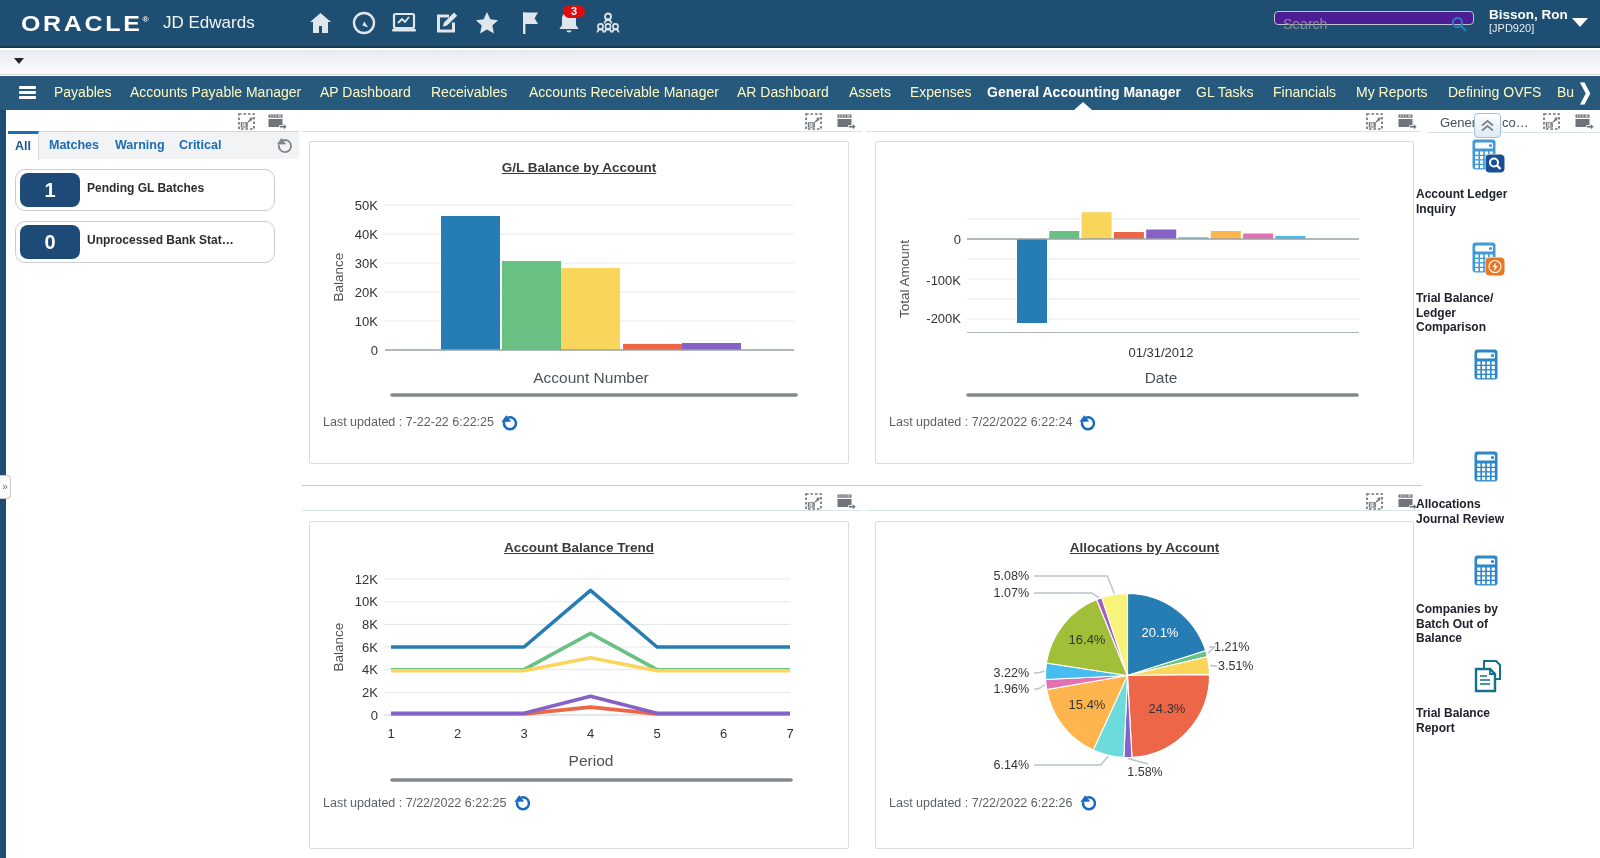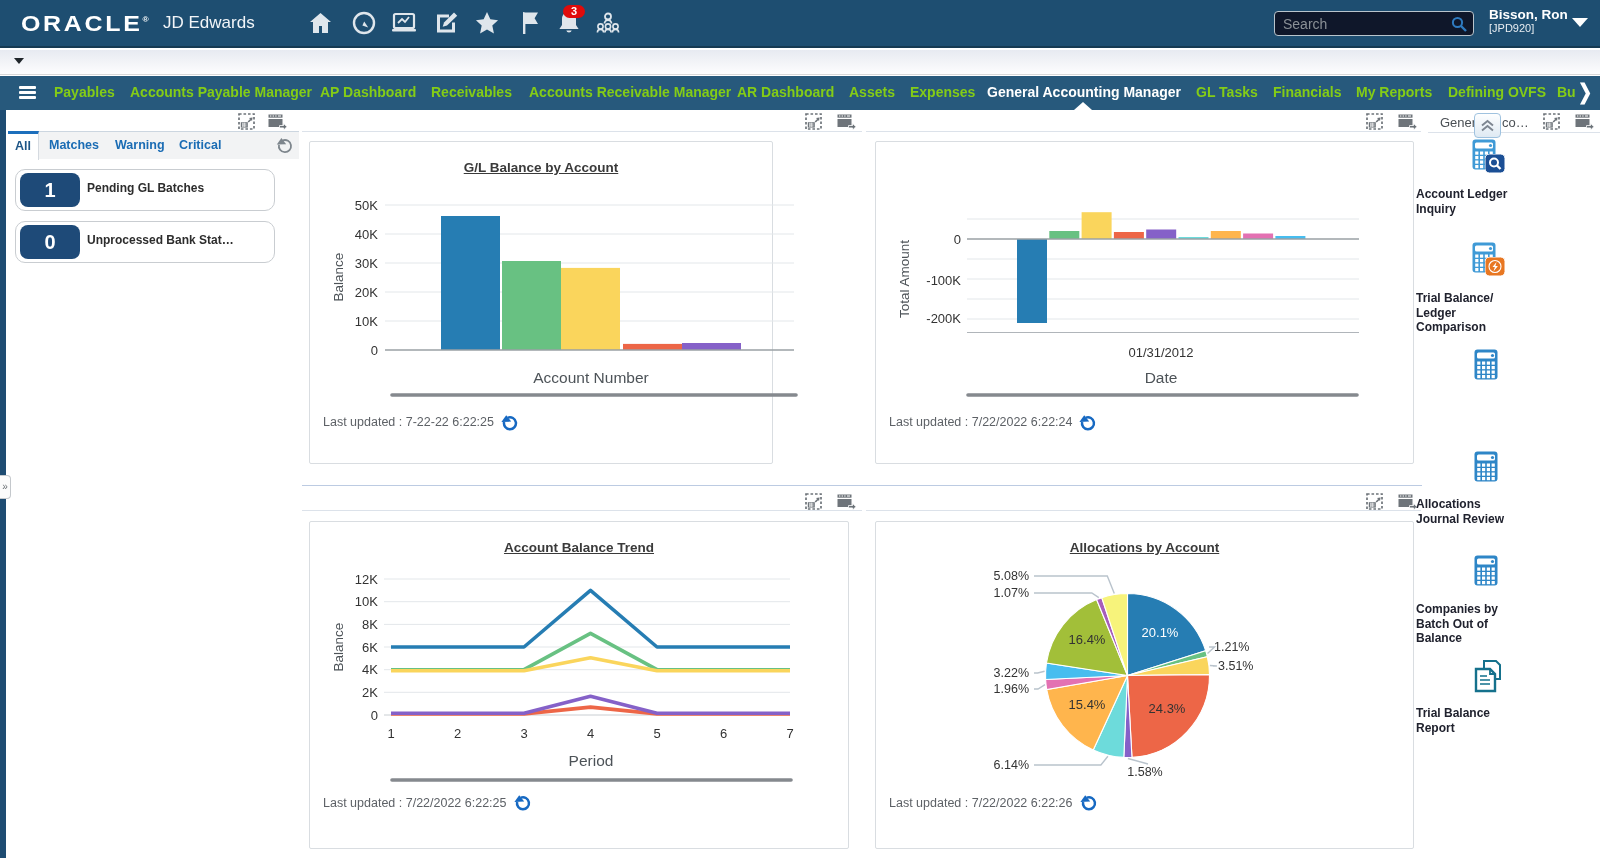--- a/index.html
+++ b/index.html
@@ -11,37 +11,37 @@
   #banner { position:absolute; left:0; top:0; width:1600px; height:48px;
     background:#1e4e71; border-bottom:2px solid #163a52;}
   .oracle { position:absolute; left:21px; top:11px; color:#fff;
     font-size:24px; font-weight:bold; letter-spacing:2.6px; transform:scaleY(0.9) scaleX(1.04); transform-origin:left top;}
   .oracle sup { font-size:8px; letter-spacing:0; vertical-align:10px;}
   .jde { position:absolute; left:163px; top:13px; color:#f2f5f8; font-size:17px; }
   .bicon { position:absolute; top:10px; }
   .badge3 { position:absolute; left:563px; top:5px; width:22px; height:13px;
     background:#e00b0b; border-radius:7px; color:#fff; font-size:11px; font-weight:bold;
     text-align:center; line-height:13px; }
-  #searchbox { position:absolute; left:1274px; top:11px; width:200px; height:25px;
-    background:#0f172a; border:1px solid #b9c4cc; border-radius:4px; }
+  #searchbox { position:absolute; left:1274px; top:11px; width:200px; height:14px;
+    background:#4c1d95; border:1px solid #b9c4cc; border-radius:4px; }
   #searchbox .ph { position:absolute; left:8px; top:4px; color:#8a9096; font-size:14px; }
   .uname { position:absolute; left:1489px; top:7px; color:#fff; font-size:13.5px; font-weight:bold; width:80px;}
   .uid { position:absolute; left:1489px; top:22px; color:#e8edf2; font-size:11px; }
   .utri { position:absolute; left:1572px; top:18px; width:0; height:0;
     border-left:8px solid transparent; border-right:8px solid transparent; border-top:9px solid #fff; }
   
   #strip { position:absolute; left:0; top:50px; width:1600px; height:25px;
     background:linear-gradient(#e7eaf1,#fdfdfe); border-bottom:1px solid #d8d8d8; }
   #strip .caret { position:absolute; left:14px; top:8px; width:0; height:0;
     border-left:5px solid transparent; border-right:5px solid transparent; border-top:6px solid #20262b; }
   
   #nav { position:absolute; left:0; top:76px; width:1600px; height:34px; background:#27597c; }
   #nav .burger { position:absolute; left:19px; top:10px; width:17px; height:13px; }
   #nav .burger div { height:3px; background:#fff; margin-bottom:2px; border-radius:1px;}
-  .navitem { position:absolute; top:8px; color:#84cc16; font-size:14px; white-space:nowrap;font-weight:bold; }
+  .navitem { position:absolute; top:8px; color:#fef9c3; font-size:14px; white-space:nowrap; }
   .navitem.active { color:#fff; font-weight:bold; }
   .notch { position:absolute; left:1074px; top:102px; width:0; height:0; z-index:5;
     border-left:9px solid transparent; border-right:9px solid transparent; border-bottom:8px solid #ffffff; }
   .navchev { position:absolute; left:1578px; top:82px; color:#fff; font-size:17px; font-weight:bold; transform:scaleY(1.25);}
   
   #content { position:absolute; left:0; top:110px; width:1600px; height:748px; background:#fff; }
   .leftbar { position:absolute; left:0; top:0; width:6px; height:748px; background:#1e4c72; }
   .expbtn { position:absolute; left:0px; top:365px; width:11px; height:24px; background:#fbfbfb;
     border:1px solid #c4c8cc; border-left:none; border-radius:0 4px 4px 0; color:#6b7075;
     font-size:10px; line-height:22px; text-align:center;}
@@ -232,21 +232,21 @@
 <path d="M4 11 h4.6 M4 12.9 h4.6 M4.9 9.6 v4.6 M6.7 9.6 v4.6" stroke="#fff" stroke-width="0.7"></path>
 <path d="M10.2 9 L13 6.2" stroke="#6e747a" stroke-width="1.6"></path>
 <path d="M14.6 4.4 l-3.6 0.6 3 3 Z" fill="#6e747a"></path>
 </svg>
 <svg class="abs" style="left:1398px;top:383px" width="19" height="17" viewBox="0 0 19 17">
 <rect x="0.5" y="1.5" width="14" height="3.2" fill="#6e747a"></rect>
 <path d="M2 3 h1.4 M4.6 3 h1.4 M7.2 3 h1.4 M10 3 h3" stroke="#fff" stroke-width="1"></path>
 <rect x="0.5" y="6" width="14" height="8" fill="#6e747a"></rect>
 <path d="M11.5 12.5 h4 v-2.2 l3.4 3.4 -3.4 3.4 v-2.2 h-4 Z" fill="#6b7278" stroke="#fff" stroke-width="0.8"></path>
 </svg>
-<div class="panel" style="left:309px;top:31px;width:464px;height:323px">
+<div class="panel" style="left:309px;top:31px;width:540px;height:323px">
         <div class="ptitle">G/L Balance by Account</div>
         <svg class="abs" style="left:0;top:0" width="539" height="323" viewBox="0 0 539 323">
           <line x1="75" y1="179" x2="484" y2="179" stroke="#e3e7ea" stroke-width="1"></line>
           <line x1="75" y1="150" x2="484" y2="150" stroke="#e3e7ea" stroke-width="1"></line>
           <line x1="75" y1="121" x2="484" y2="121" stroke="#e3e7ea" stroke-width="1"></line>
           <line x1="75" y1="92" x2="484" y2="92" stroke="#e3e7ea" stroke-width="1"></line>
           <line x1="75" y1="63" x2="484" y2="63" stroke="#e3e7ea" stroke-width="1"></line>
           <text x="68" y="212.5" text-anchor="end" font-size="13" fill="#333">0</text>
           <text x="68" y="183.5" text-anchor="end" font-size="13" fill="#333">10K</text>
           <text x="68" y="154.5" text-anchor="end" font-size="13" fill="#333">20K</text>

